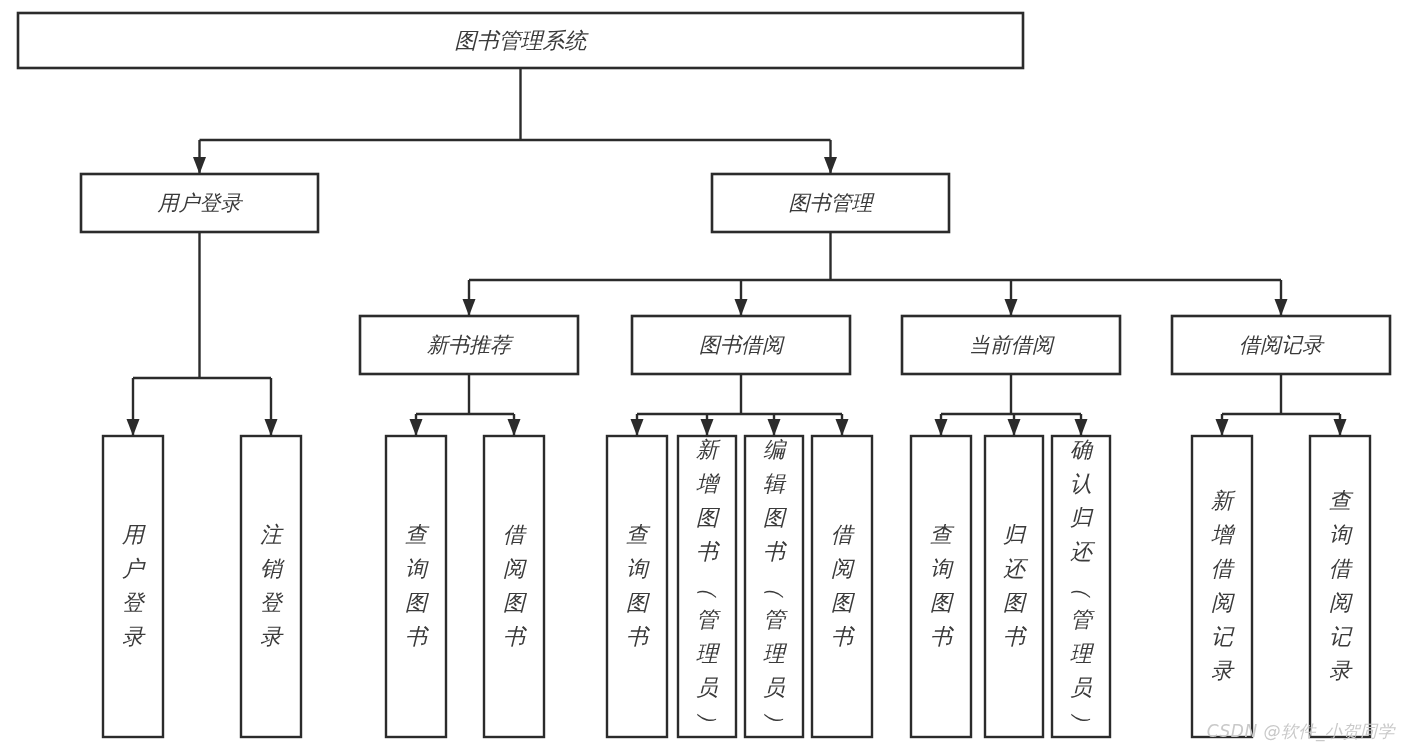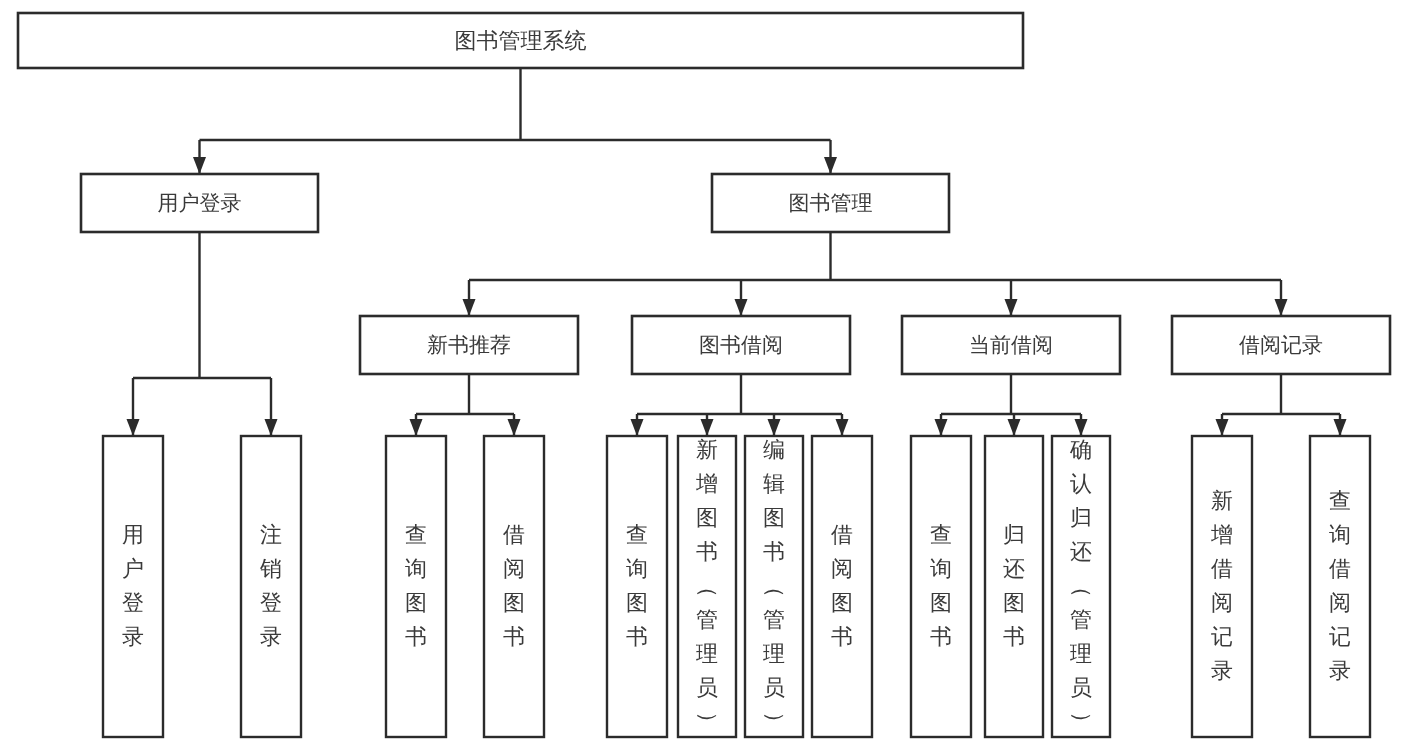--- a/index.html
+++ b/index.html
@@ -10,20 +10,21 @@
   }
   body {
     font-family: "DejaVu Sans", "Liberation Sans", sans-serif;
   }
   #diagram-root {
     position: relative;
     width: 1405px;
     height: 747px;
     background: #ffffff;
     overflow: hidden;
+    font-style: italic;
   }
   svg.flow {
     position: absolute;
     left: 0;
     top: 0;
     width: 1405px;
     height: 747px;
     display: block;
   }
   .node-box {
@@ -281,13 +282,14 @@
           <text x="1340" y="501.5" class="vert-char">查</text>
           <text x="1340" y="535.5" class="vert-char">询</text>
           <text x="1340" y="569.5" class="vert-char">借</text>
           <text x="1340" y="603.5" class="vert-char">阅</text>
           <text x="1340" y="637.5" class="vert-char">记</text>
           <text x="1340" y="671.5" class="vert-char">录</text>
           <title>查询借阅记录</title>
         </g>
       </g>
     </svg>
+  <div class="watermark">CSDN @软件_小贺同学</div>
 </div>
 
 </body></html>

